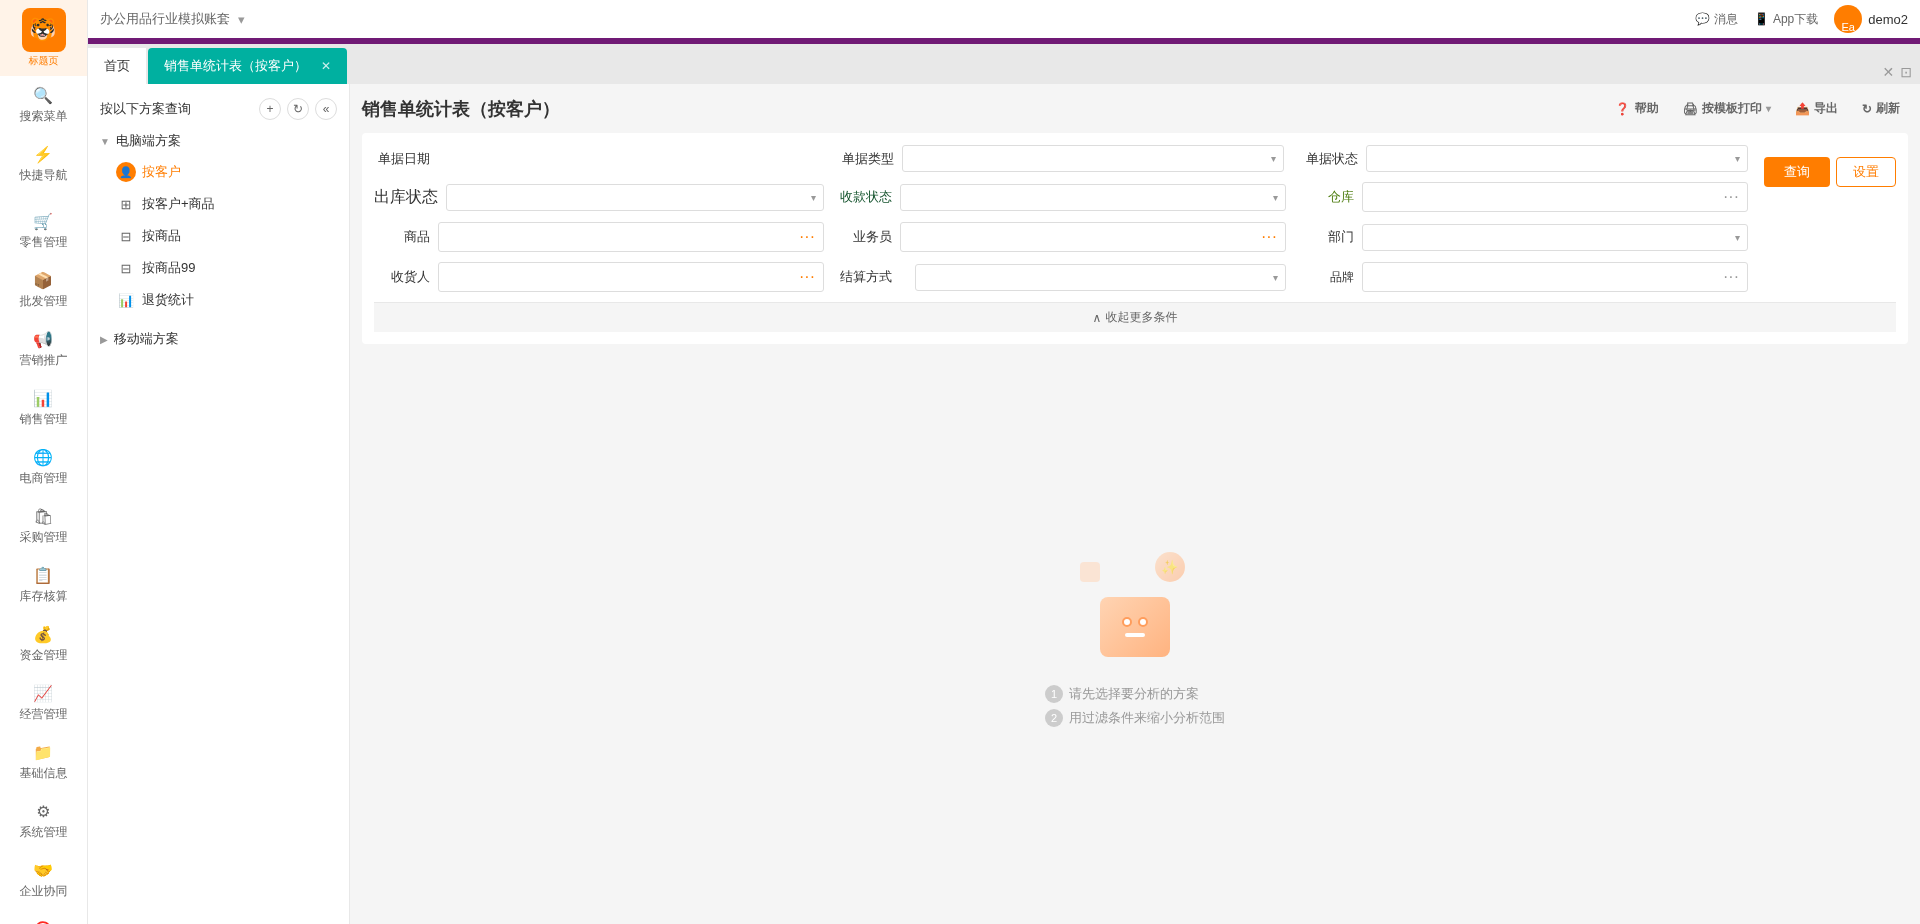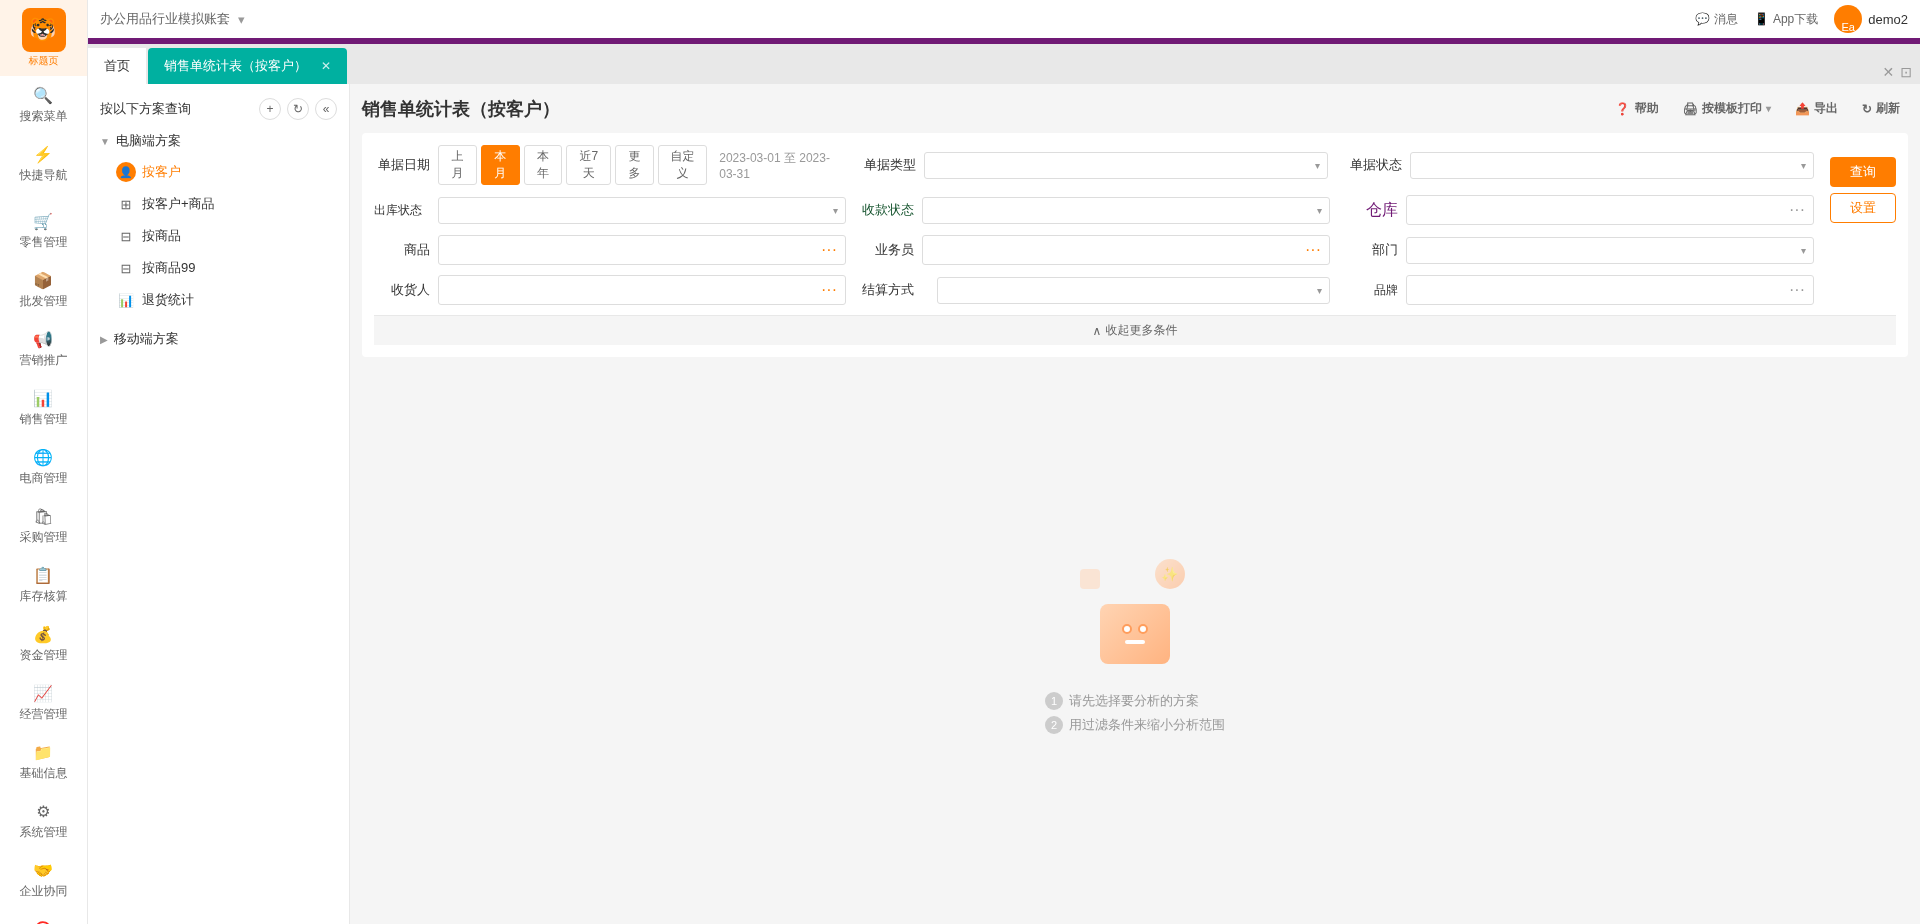--- a/index.html
+++ b/index.html
@@ -60,21 +60,21 @@
     .date-btn { padding: 2px 8px; border-radius: 3px; border: 1px solid #ddd; background: #fff; color: #666; font-size: 12px; cursor: pointer; }
     .date-btn.active { background: #ff7d00; color: white; border-color: #ff7d00; }
     .date-range { color: #999; font-size: 12px; margin-left: 8px; }
     .select-wrapper { position: relative; flex: 1; display: flex; align-items: center; }
     .select-wrapper select { flex: 1; border: 1px solid #ddd; border-radius: 3px; padding: 5px 24px 5px 8px; color: #333; font-size: 13px; background: #fff; appearance: none; cursor: pointer; }
     .select-arrow { position: absolute; right: 8px; color: #999; font-size: 10px; pointer-events: none; }
 
     
     .btn-primary { background: #ff7d00; color: white; border: none; border-radius: 4px; padding: 6px 20px; cursor: pointer; font-size: 13px; }
     .btn-settings { background: #fff; color: #ff7d00; border: 1px solid #ff7d00; border-radius: 4px; padding: 5px 16px; cursor: pointer; font-size: 13px; }
-    .action-btns { display: flex; flex-direction: column; gap: 6px; padding: 12px 0 0 8px; justify-content: space-between; }
+    .action-btns { display: flex; flex-direction: row; gap: 6px; padding: 12px 0 0 8px; justify-content: space-between; }
 
     
     .collapse-bar { display: flex; align-items: center; justify-content: center; padding: 6px; color: #666; font-size: 12px; cursor: pointer; background: #f5f5f5; border-top: 1px solid #e8e8e8; gap: 4px; }
 
     
     .empty-state { flex: 1; display: flex; flex-direction: column; align-items: center; justify-content: center; gap: 8px; }
     .empty-tips { display: flex; flex-direction: column; gap: 6px; }
     .empty-tip { display: flex; align-items: center; gap: 6px; color: #999; font-size: 13px; }
     .tip-num { width: 18px; height: 18px; border-radius: 50%; background: #ccc; color: white; display: flex; align-items: center; justify-content: center; font-size: 11px; flex-shrink: 0; }
   </style>
@@ -269,29 +269,20 @@
       </div>
 
       <div class="filter-area">
 
         <div style="display:flex; align-items:flex-start; gap:8px; margin-bottom:10px;">
           <div style="flex:1; display:flex; flex-direction:column; gap:10px;">
 
             <div style="display:flex; align-items:center; gap:18px;">
               <div style="display:flex; align-items:center; gap:8px; flex:1;">
                 <span style="color:#333; font-size:13px; white-space:nowrap; min-width:56px; text-align:right;">单据日期</span>
-                <div class="date-btns">
-                  <button class="date-btn">上月</button>
-                  <button class="date-btn active">本月</button>
-                  <button class="date-btn">本年</button>
-                  <button class="date-btn">近7天</button>
-                  <button class="date-btn">更多</button>
-                  <button class="date-btn">自定义</button>
-                  <span class="date-range">2023-03-01 至 2023-03-31</span>
-                </div>
               </div>
 
               <div style="display:flex; align-items:center; gap:8px; flex:1;">
                 <span style="color:#333; font-size:13px; white-space:nowrap; min-width:56px; text-align:right;">单据类型</span>
                 <div class="select-wrapper">
                   <select></select>
                   <span class="select-arrow">▾</span>
                 </div>
               </div>
 
@@ -299,35 +290,35 @@
                 <span style="color:#333; font-size:13px; white-space:nowrap; min-width:56px; text-align:right;">单据状态</span>
                 <div class="select-wrapper">
                   <select></select>
                   <span class="select-arrow">▾</span>
                 </div>
               </div>
             </div>
 
             <div style="display:flex; align-items:center; gap:12px;">
               <div style="display:flex; align-items:center; gap:8px; flex:1;">
-                <span style="color:#333; font-size:12px; white-space:nowrap; min-width:56px; text-align:left;">出库状态</span>
+                <span style="color:#333; font-size:16px; white-space:nowrap; min-width:56px; text-align:left;">出库状态</span>
                 <div class="select-wrapper">
                   <select></select>
                   <span class="select-arrow">▾</span>
                 </div>
               </div>
               <div style="display:flex; align-items:center; gap:8px; flex:1;">
                 <span style="color:#14532d; font-size:13px; white-space:nowrap; min-width:56px; text-align:right;">收款状态</span>
                 <div class="select-wrapper">
                   <select></select>
                   <span class="select-arrow">▾</span>
                 </div>
               </div>
               <div style="display:flex; align-items:center; gap:8px; flex:1;">
-                <span style="color:#701a75; font-size:16px; white-space:nowrap; min-width:56px; text-align:right;">仓库</span>
+                <span style="color:#4d7c0f; font-size:13px; white-space:nowrap; min-width:56px; text-align:right;">仓库</span>
                 <div style="flex:1; border:1px solid #ddd; border-radius:3px; padding:5px 8px; background:#fff; display:flex; align-items:center; justify-content:flex-end;">
                   <span style="color:#999; font-size:16px;">···</span>
                 </div>
               </div>
             </div>
 
             <div style="display:flex; align-items:center; gap:12px;">
               <div style="display:flex; align-items:center; gap:8px; flex:1;">
                 <span style="color:#333; font-size:13px; white-space:nowrap; min-width:56px; text-align:right;">商品</span>
                 <div style="flex:1; border:1px solid #ddd; border-radius:3px; padding:5px 8px; background:#fff; display:flex; align-items:center; justify-content:flex-end;">

